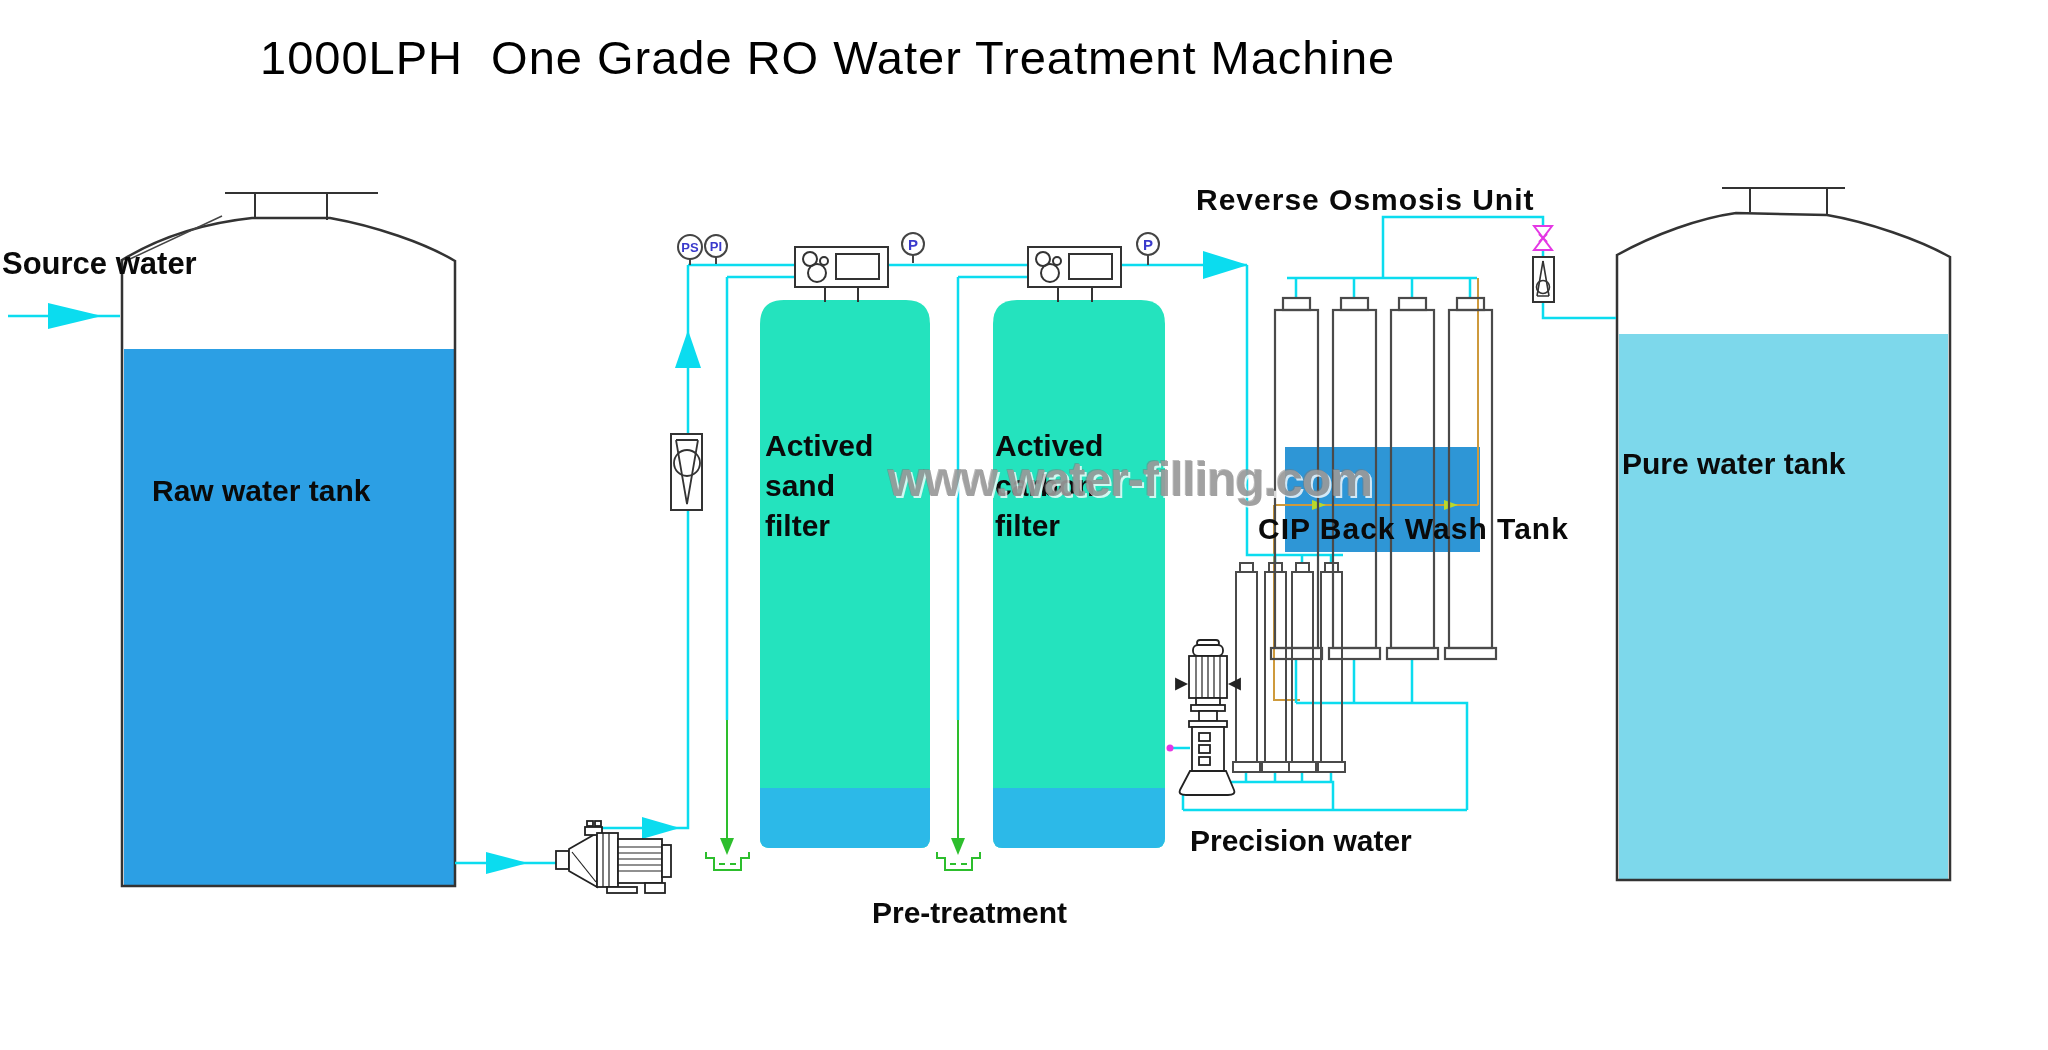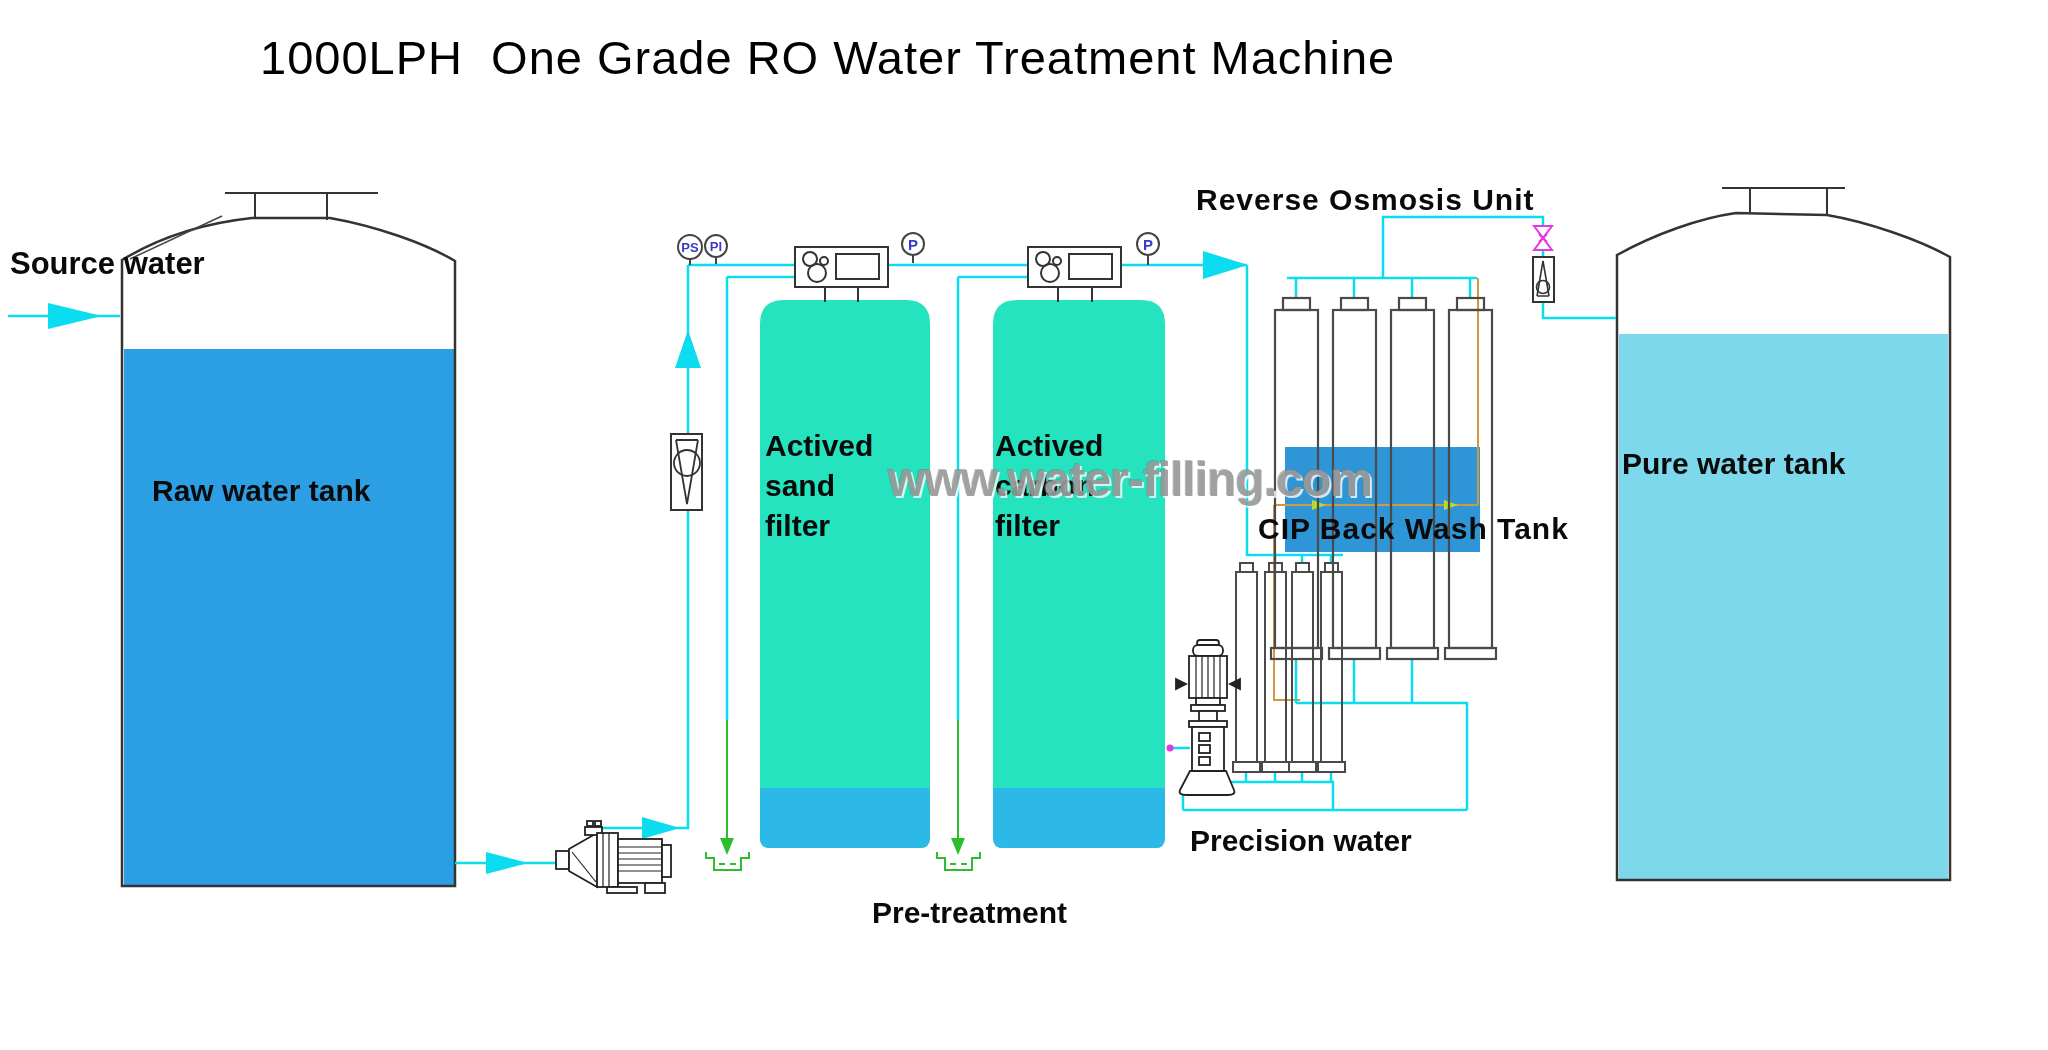--- a/index.html
+++ b/index.html
@@ -228,21 +228,21 @@
       <rect x="1192" y="727" width="32" height="44"></rect>
       <rect x="1199" y="733" width="11" height="8" fill="none"></rect>
       <rect x="1199" y="745" width="11" height="8" fill="none"></rect>
       <rect x="1199" y="757" width="11" height="8" fill="none"></rect>
       <path d="M1190,771 H1226 L1234,790 Q1236,795 1228,795 H1186 Q1178,795 1180,790 Z"></path>
     </g>
   </svg>
 
   <div class="title">1000LPH  One Grade RO Water Treatment Machine</div>
 
-  <div class="lbl" style="left:10px;top:246px;font-size:31px;text-align:right;">Source water</div>
+  <div class="lbl" style="left:2px;top:246px;font-size:31px;text-align:right;">Source water</div>
 
   <div class="lbl" style="left:152px;top:474px;text-align:right;">Raw water tank</div>
 
   <div class="lbl" style="left:765px;top:426px;">
     <span class="ln">Actived</span>
     <span class="ln">sand</span>
     <span class="ln">filter</span>
   </div>
 
   <div class="lbl" style="left:995px;top:426px;">

